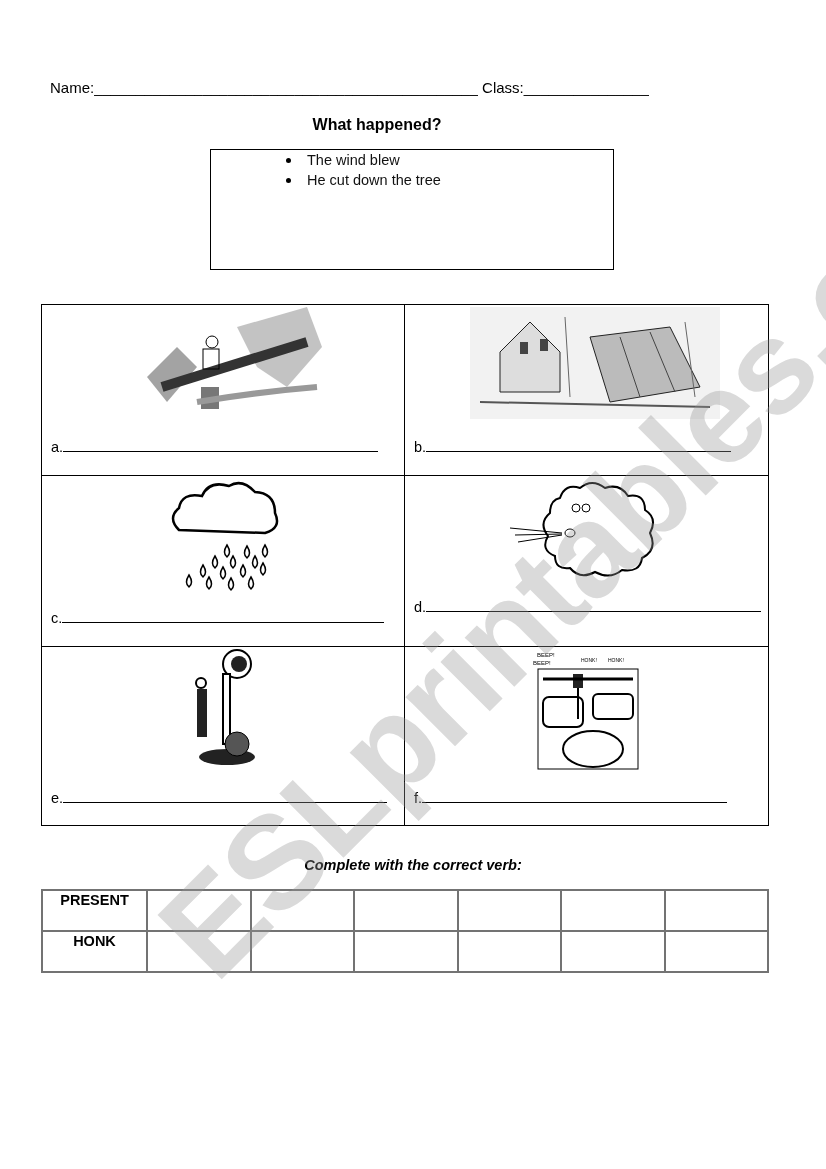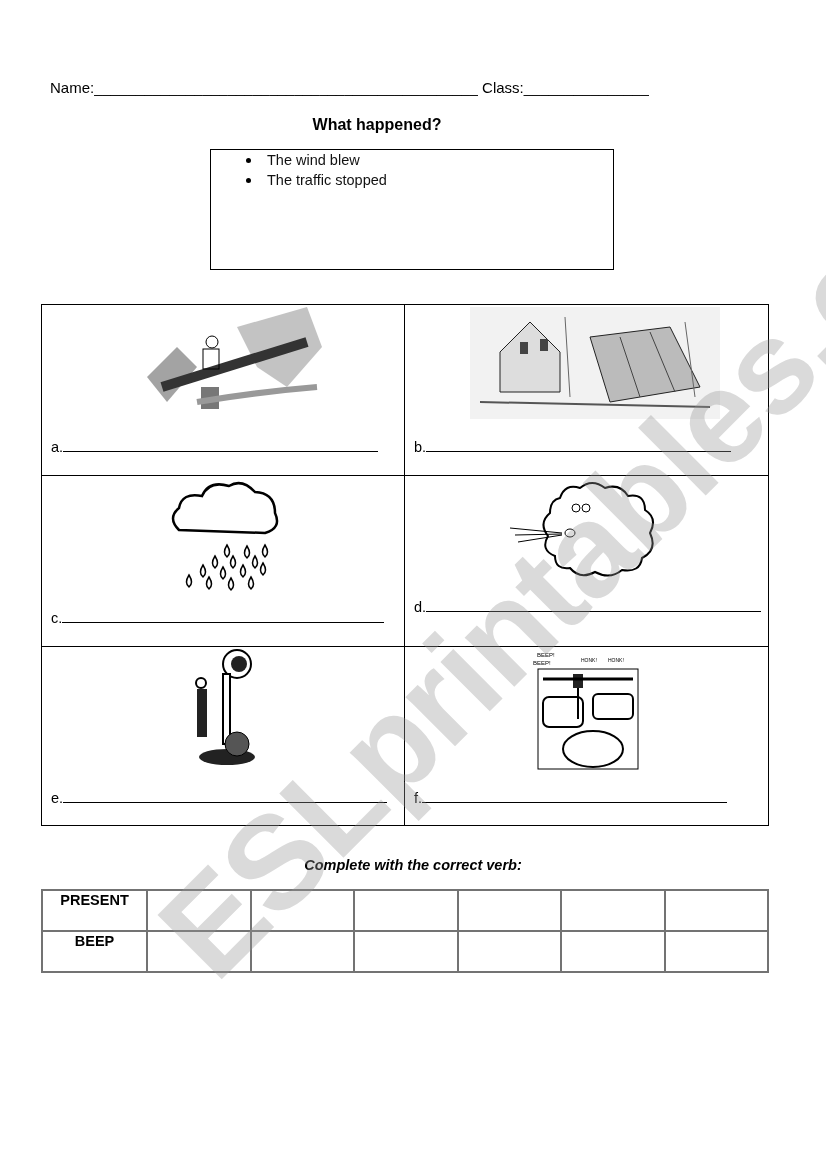--- a/index.html
+++ b/index.html
@@ -3,21 +3,21 @@
 <meta charset="utf-8">
 <style>
   html, body { margin:0; padding:0; background:#fff; }
   body { width:826px; height:1169px; position:relative; overflow:hidden;
          font-family:"Liberation Sans", sans-serif; color:#000; }
   .abs { position:absolute; }
   .header-line { left:50px; top:49px; font-size:15px; white-space:nowrap;margin-top:30px; }
   .title { left:0; width:754px; top:116px; text-align:center; font-size:16px; font-weight:bold; }
   .verb-box { left:210px; top:149px; width:404px; height:121px; border:1px solid #000; box-sizing:border-box; }
   .verb-box ul { margin:0; padding:0 0 0 56px; list-style:none; }
-  .verb-box li { font-size:14.5px; line-height:20.2px; position:relative; color:#111; }
+  .verb-box li { font-size:14.5px; line-height:20.2px; position:relative; color:#111;margin-left:40px; }
   .verb-box li::before { content:""; position:absolute; left:-21px; top:8px; width:5px; height:5px; background:#000; border-radius:50%; }
   .grid { left:41px; top:304px; width:728px; height:522px; border:1px solid #000; box-sizing:border-box;
           display:grid; grid-template-columns:1fr 1fr; grid-template-rows:171px 171px 1fr; }
   .cell { border-right:1px solid #000; border-bottom:1px solid #000; position:relative; }
   .cell:nth-child(2n){ border-right:none; }
   .cell:nth-child(5), .cell:nth-child(6){ border-bottom:none; }
   .answer { position:absolute; left:9px; font-size:14.5px; white-space:nowrap; }
   .answer .line { display:inline-block; border-bottom:1px solid #000; height:13px; vertical-align:baseline; }
   .pic { position:absolute; }
   .section2 { left:0; width:826px; top:857px; text-align:center; font-size:14.5px; font-weight:bold;font-style:italic; }
@@ -34,21 +34,21 @@
 <div class="abs header-line">
   <span>Name:</span><span>______________________________________________</span>
   <span>Class:</span><span>_______________</span>
 </div>
 
 <div class="abs title">What happened?</div>
 
 <div class="abs verb-box">
   <ul>
     <li>The wind blew</li>
-    <li>The traffic stopped</li>
+    <li>He cut down the tree</li>
   </ul>
 </div>
 
 <div class="abs grid">
 
   <div class="cell">
     <svg class="pic" style="left:95px;top:2px" width="185" height="112">
       <path d="M10 70 L40 40 L60 60 L30 95 Z" fill="#666" opacity="0.6"></path>
       <path d="M100 20 L170 0 L185 40 L150 80 L120 60 Z" fill="#888" opacity="0.5"></path>
       <line x1="25" y1="80" x2="170" y2="35" stroke="#333" stroke-width="10"></line>
@@ -149,21 +149,21 @@
       <tr>
     <td class="hd">PRESENT</td>
     <td></td>
         <td></td>
     <td></td>
         <td></td>
     <td></td>
         <td></td>
   </tr>
   <tr>
-    <td class="hd">BEEP</td>
+    <td class="hd">HONK</td>
     <td></td>
         <td></td>
     <td></td>
         <td></td>
     <td></td>
         <td></td>
   </tr>
 </tbody>
   </table>
 

